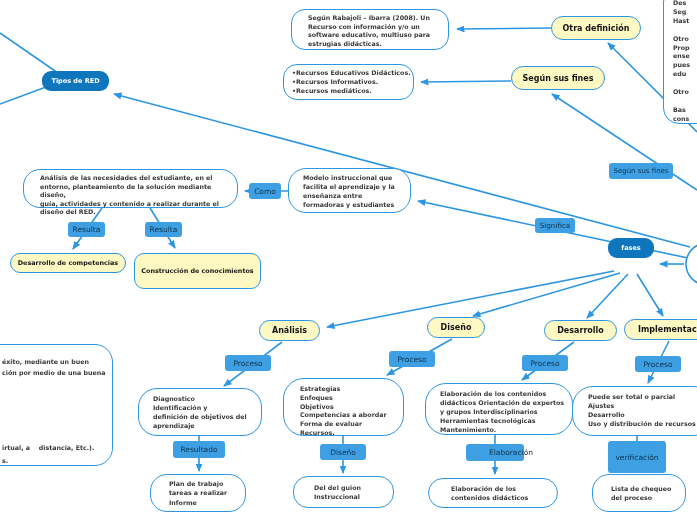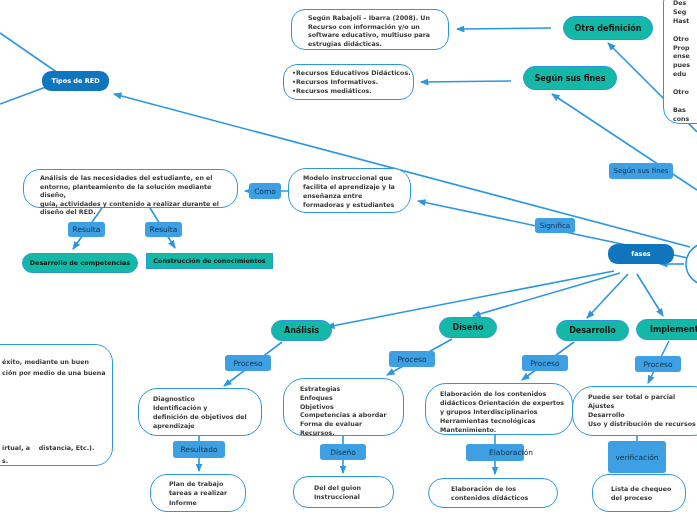--- a/index.html
+++ b/index.html
@@ -3,23 +3,23 @@
 <meta charset="utf-8">
 <style>
   html,body{margin:0;padding:0;background:#fff;}
   #canvas{
     position:relative;width:697px;height:520px;overflow:hidden;background:#fff;
     font-family:"DejaVu Sans","Liberation Sans",sans-serif;
   }
   #wires{position:absolute;left:0;top:0;z-index:0;}
   .node,.node-dark,.box,.tag,.frag{position:absolute;box-sizing:border-box;z-index:2;}
   .node{
-    background:#14b8a6;border:1.4px solid #2d96e2;border-radius:12px;
+    background:#fef9c3;border:1.4px solid #2d96e2;border-radius:12px;
     display:flex;align-items:center;justify-content:center;
-    font-weight:bold;font-size:8px;color:#141414;letter-spacing:0;margin-left:12px;
+    font-weight:bold;font-size:8px;color:#141414;letter-spacing:0;
   }
   .node-dark{
     background:#0f76bd;border-radius:9px;
     display:flex;align-items:center;justify-content:center;
     font-weight:bold;font-size:6.5px;color:#fff;
   }
   .box{
     background:#fff;border:1.4px solid #2d96e2;border-radius:16px;
     font-weight:bold;font-size:6.3px;color:#3a3a3a;line-height:1.4;
     padding:5px 6px 0 14px;
@@ -116,39 +116,39 @@
 
 Otro
 
 Bas
 cons</div>
 
   <div class="tag" style="left:609px;top:163px;width:64px;height:16px;font-size:7px;">Según sus fines</div>
 
   <div class="tag" style="left:535px;top:218px;width:40px;height:15px;font-size:7.2px;">Significa</div>
 
-  <div class="node-dark" style="left:608px;top:244px;width:66px;height:20px;">fases</div>
+  <div class="node-dark" style="left:608px;top:238px;width:46px;height:20px;">fases</div>
 
   <div class="box pre" style="left:23px;top:169px;width:215px;height:39px;border-radius:17px;padding:4px 4px 0 16px;line-height:1.35;">Análisis de las necesidades del estudiante, en el
 entorno, planteamiento de la solución mediante diseño,
 guía, actividades y contenido a realizar durante el
 diseño del RED.</div>
 
   <div class="tag" style="left:249px;top:183px;width:32px;height:16px;">Como</div>
 
   <div class="box pre" style="left:288px;top:168px;width:123px;height:45px;border-radius:18px;padding:5px 2px 0 14px;line-height:1.42;">Modelo instruccional que
 facilita el aprendizaje y la
 enseñanza entre
 formadoras y estudiantes</div>
 
   <div class="tag" style="left:68px;top:222px;width:37px;height:15px;">Resulta</div>
   <div class="tag" style="left:145px;top:222px;width:37px;height:15px;">Resulta</div>
 
   <div class="node" style="left:10px;top:253px;width:116px;height:20px;font-size:6.4px;border-radius:10px;">Desarrollo de competencias</div>
-  <div class="node" style="left:134px;top:253px;width:127px;height:16px;font-size:6.4px;border-radius:0;">Construcción de conocimientos</div>
+  <div class="node" style="left:134px;top:253px;width:127px;height:36px;font-size:6.4px;border-radius:10px;">Construcción de conocimientos</div>
 
   <div class="box" style="left:-62px;top:344px;width:175px;height:122px;border-radius:18px;padding:0;"></div>
   <div class="frag" style="left:2px;top:358px;">éxito, mediante un buen</div>
   <div class="frag" style="left:2px;top:369px;">ción por medio de una buena</div>
   <div class="frag hardpre" style="left:2px;top:444px;">irtual, a    distancia, Etc.).</div>
   <div class="frag" style="left:2px;top:457px;">s.</div>
 
   <div class="node" style="left:259px;top:320px;width:61px;height:21px;">Análisis</div>
   <div class="tag" style="left:225px;top:355px;width:46px;height:16px;">Proceso</div>
   <div class="box pre" style="left:138px;top:388px;width:124px;height:48px;border-radius:19px;padding:6px 2px 0 14px;line-height:1.42;">Diagnostico

